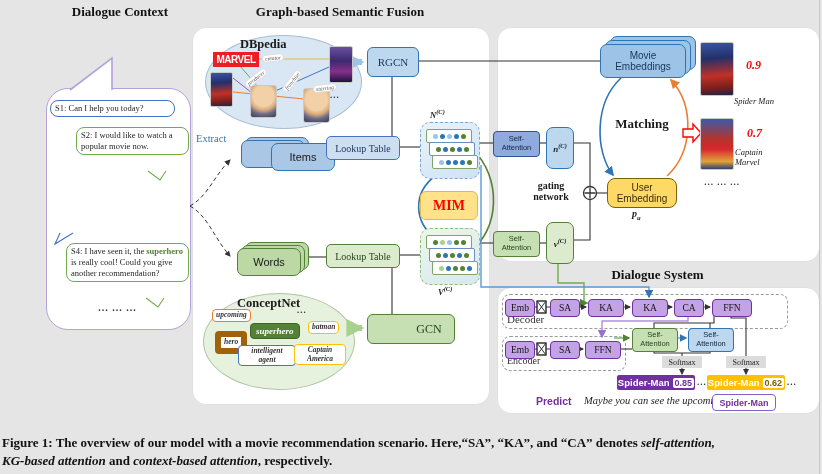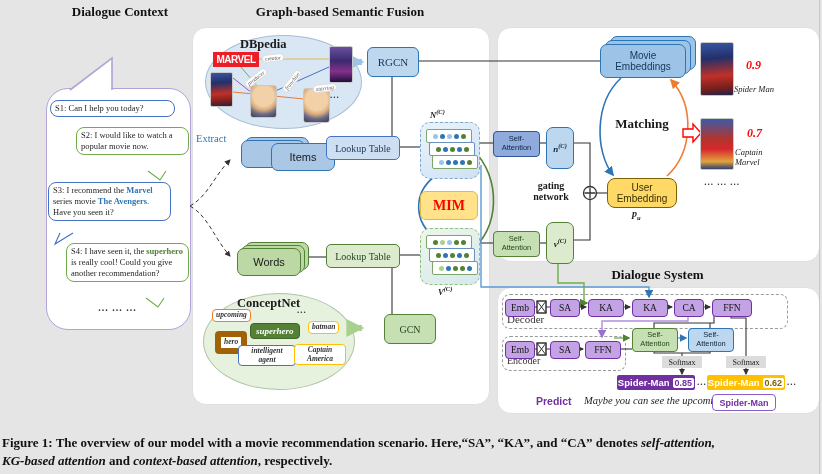--- a/index.html
+++ b/index.html
@@ -104,21 +104,20 @@
   <div class="abs panel" style="left:497px;top:287px;width:321px;height:125px;"></div>
   <div class="abs" style="left:819px;top:0;width:1px;height:474px;background:#c8c8c8;z-index:1;"></div>
 
   <div class="abs hdr" style="left:40px;top:4px;width:160px;">Dialogue Context</div>
   <div class="abs hdr" style="left:192px;top:4px;width:296px;">Graph-based Semantic Fusion</div>
   <div class="abs hdr" style="left:497px;top:267px;width:321px;">Dialogue System</div>
 
   <div class="abs bubble-main" style="left:46px;top:88px;width:143px;height:240px;"></div>
   <div class="say blue" style="left:50px;top:100px;width:115px;"><span>S1: Can I help you today?</span></div>
   <div class="say green" style="left:76px;top:127px;width:103px;"><span>S2: I would like to watch a popular movie now.</span></div>
-  <div class="say blue" style="left:48px;top:182px;width:113px;"><span>S3: I recommend the </span><span class="kw-blue">Marvel</span><span> series movie </span><span class="kw-blue">The Avengers</span><span>. Have you seen it?</span></div>
   <div class="say green" style="left:66px;top:243px;width:113px;"><span>S4: I have seen it, the </span><span class="kw-green">superhero</span><span> is really cool! Could you give another recommendation?</span></div>
   <div class="abs dots" style="left:80px;top:302px;width:75px;font-size:10px;">... ... ...</div>
   <div class="abs label-sm" style="left:196px;top:133px;color:#2e75b6;">Extract</div>
 
   <div class="abs ellipse db-ellipse" style="left:205px;top:35px;width:155px;height:92px;"></div>
   <div class="abs z10" style="left:240px;top:37px;font-weight:bold;font-size:12.5px;">DBpedia</div>
   <div class="abs marvel-logo" style="left:213px;top:52px;width:46px;height:15px;">MARVEL</div>
   <div class="abs poster p-spider" style="left:210px;top:72px;width:21px;height:33px;"></div>
   <div class="abs poster p-avengers" style="left:329px;top:46px;width:22px;height:35px;"></div>
   <div class="abs face" style="left:250px;top:85px;width:25px;height:31px;"></div>
@@ -136,21 +135,21 @@
     </div>
   <div class="stack words" style="left:245px;top:242px;width:62px;height:26px;"></div>
   <div class="stack words" style="left:241px;top:245px;width:62px;height:26px;"></div>
   <div class="stack words" style="left:237px;top:248px;width:62px;height:26px;">
       <span class="stack-label" style="font-size:11px;">Words</span>
     </div>
 
   <div class="abs lookup" style="left:326px;top:136px;width:72px;height:22px;">Lookup Table</div>
   <div class="abs lookup g" style="left:326px;top:244px;width:72px;height:22px;">Lookup Table</div>
   <div class="abs node-box blue-box" style="left:367px;top:47px;width:50px;height:28px;font-size:11px;">RGCN</div>
-  <div class="abs node-box green-box" style="left:384px;top:314px;width:50px;height:28px;font-size:10px;">GCN</div>
+  <div class="abs node-box green-box" style="left:367px;top:314px;width:50px;height:28px;font-size:12px;padding-left:36px;">GCN</div>
   <div class="abs mim" style="left:420px;top:191px;width:56px;height:27px;">MIM</div>
 
   <div class="abs math z10" style="left:430px;top:108px;font-size:8.5px;"><span>N</span><sup>(C)</sup></div>
   <div class="abs emb-block b" style="left:420px;top:122px;width:58px;height:55px;">
     <div class="emb-card cg" style="left:5px;top:6px;width:44px;height:12px;">
         <span class="dot d-lb"></span>
         <span class="dot d-b"></span>
         <span class="dot d-lb"></span>
         <span class="dot d-b"></span>
         <span class="dot d-g"></span>
@@ -219,21 +218,21 @@
   <div class="stack movies" style="left:605px;top:40px;width:84px;height:32px;"></div>
   <div class="stack movies" style="left:600px;top:44px;width:84px;height:32px;">
       <span class="stack-label" style="font-size:10px;line-height:1.15;text-align:center;color:#17365d;">Movie Embeddings</span>
     </div>
   <div class="abs z10" style="left:607px;top:116px;width:70px;text-align:center;font-weight:bold;font-size:13px;">Matching</div>
   <div class="abs user-emb" style="left:607px;top:178px;width:68px;height:28px;">User Embedding</div>
   <div class="abs math z10" style="left:632px;top:208px;font-size:10px;"><span>p</span><sub>u</sub></div>
 
   <div class="abs poster p-spider" style="left:700px;top:42px;width:32px;height:52px;"></div>
   <div class="abs score" style="left:746px;top:58px;">0.9</div>
-  <div class="abs movie-title" style="left:734px;top:84px;width:55px;font-style:italic;">Spider Man</div>
+  <div class="abs movie-title" style="left:734px;top:96px;width:55px;font-style:italic;">Spider Man</div>
   <div class="abs poster p-captain" style="left:700px;top:118px;width:32px;height:50px;"></div>
   <div class="abs score" style="left:747px;top:126px;">0.7</div>
   <div class="abs movie-title" style="left:735px;top:147px;width:40px;">Captain Marvel</div>
   <div class="abs dots" style="left:696px;top:177px;width:52px;font-size:9px;">... ... ...</div>
 
   <div class="abs dashed-box" style="left:502px;top:294px;width:284px;height:33px;"></div>
   <div class="abs dashed-box" style="left:502px;top:336px;width:122px;height:33px;"></div>
   <div class="abs z10 serif" style="left:507px;top:313px;font-size:11px;color:#333;">Decoder</div>
   <div class="abs z10 serif" style="left:507px;top:355px;font-size:10px;color:#333;">Encoder</div>
 

